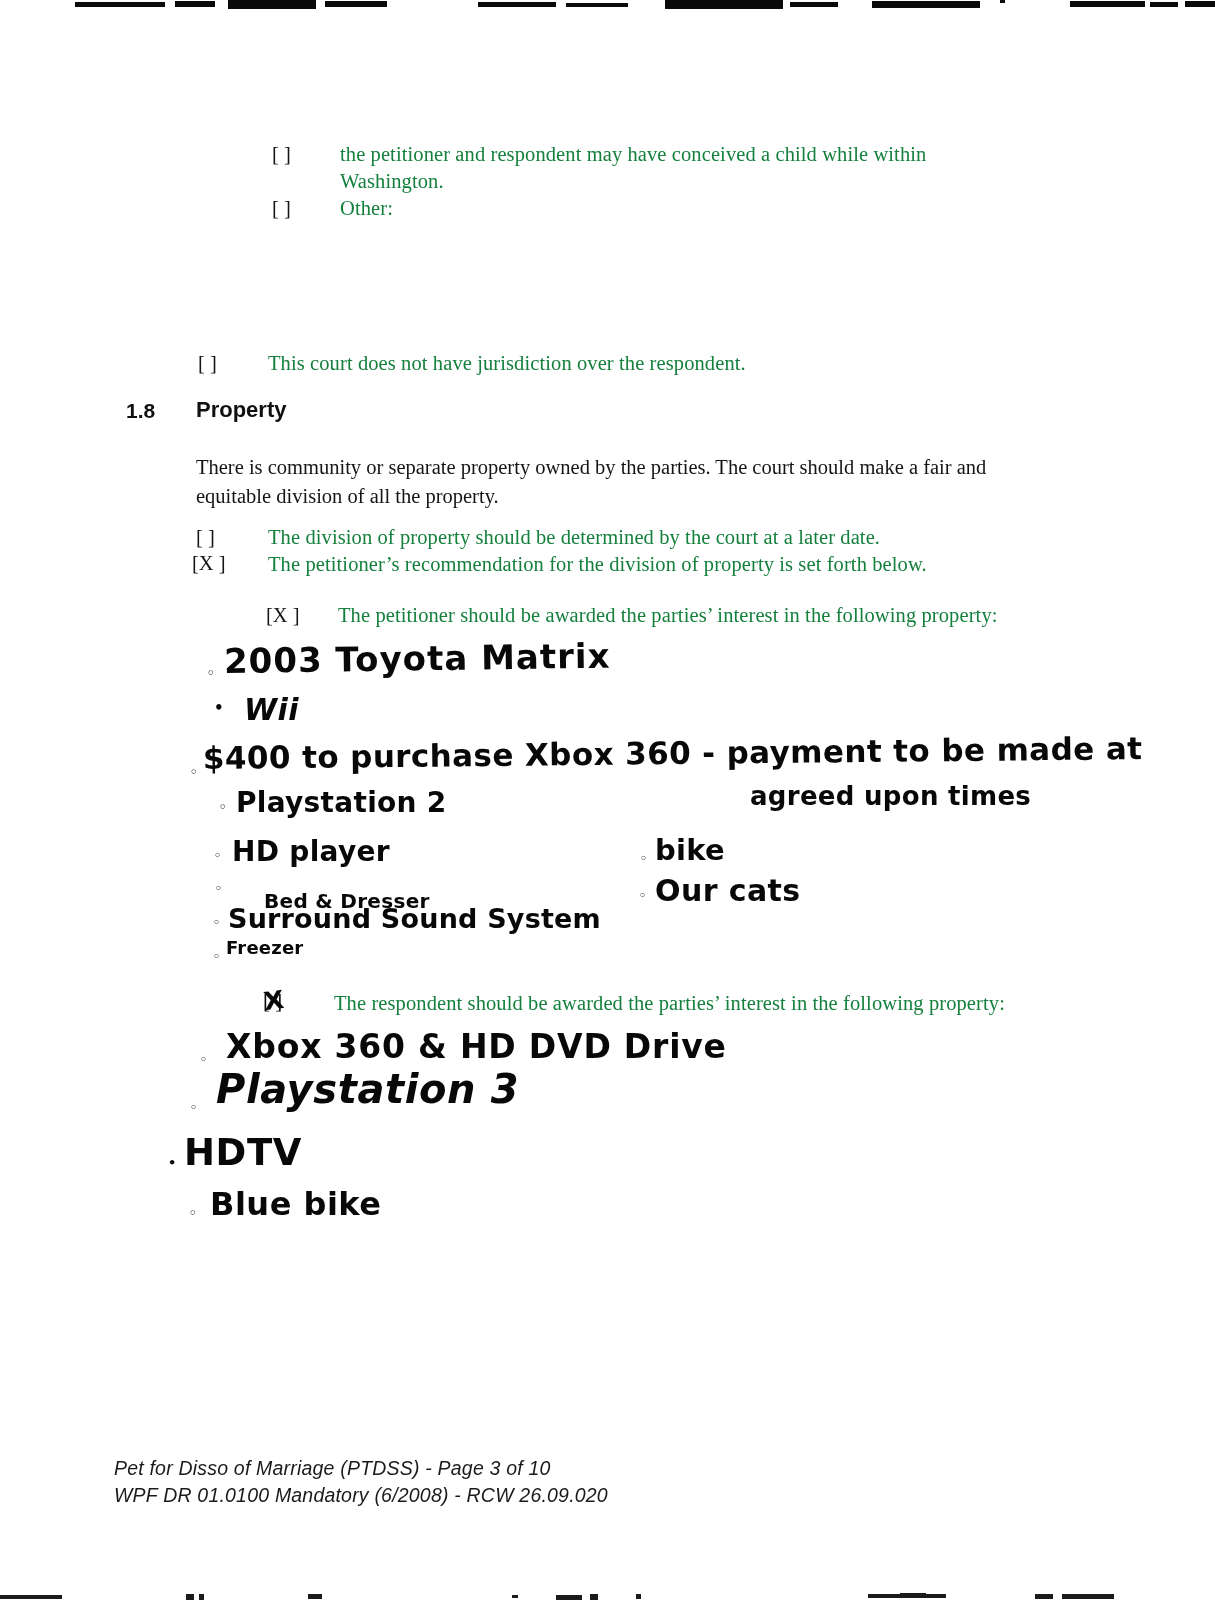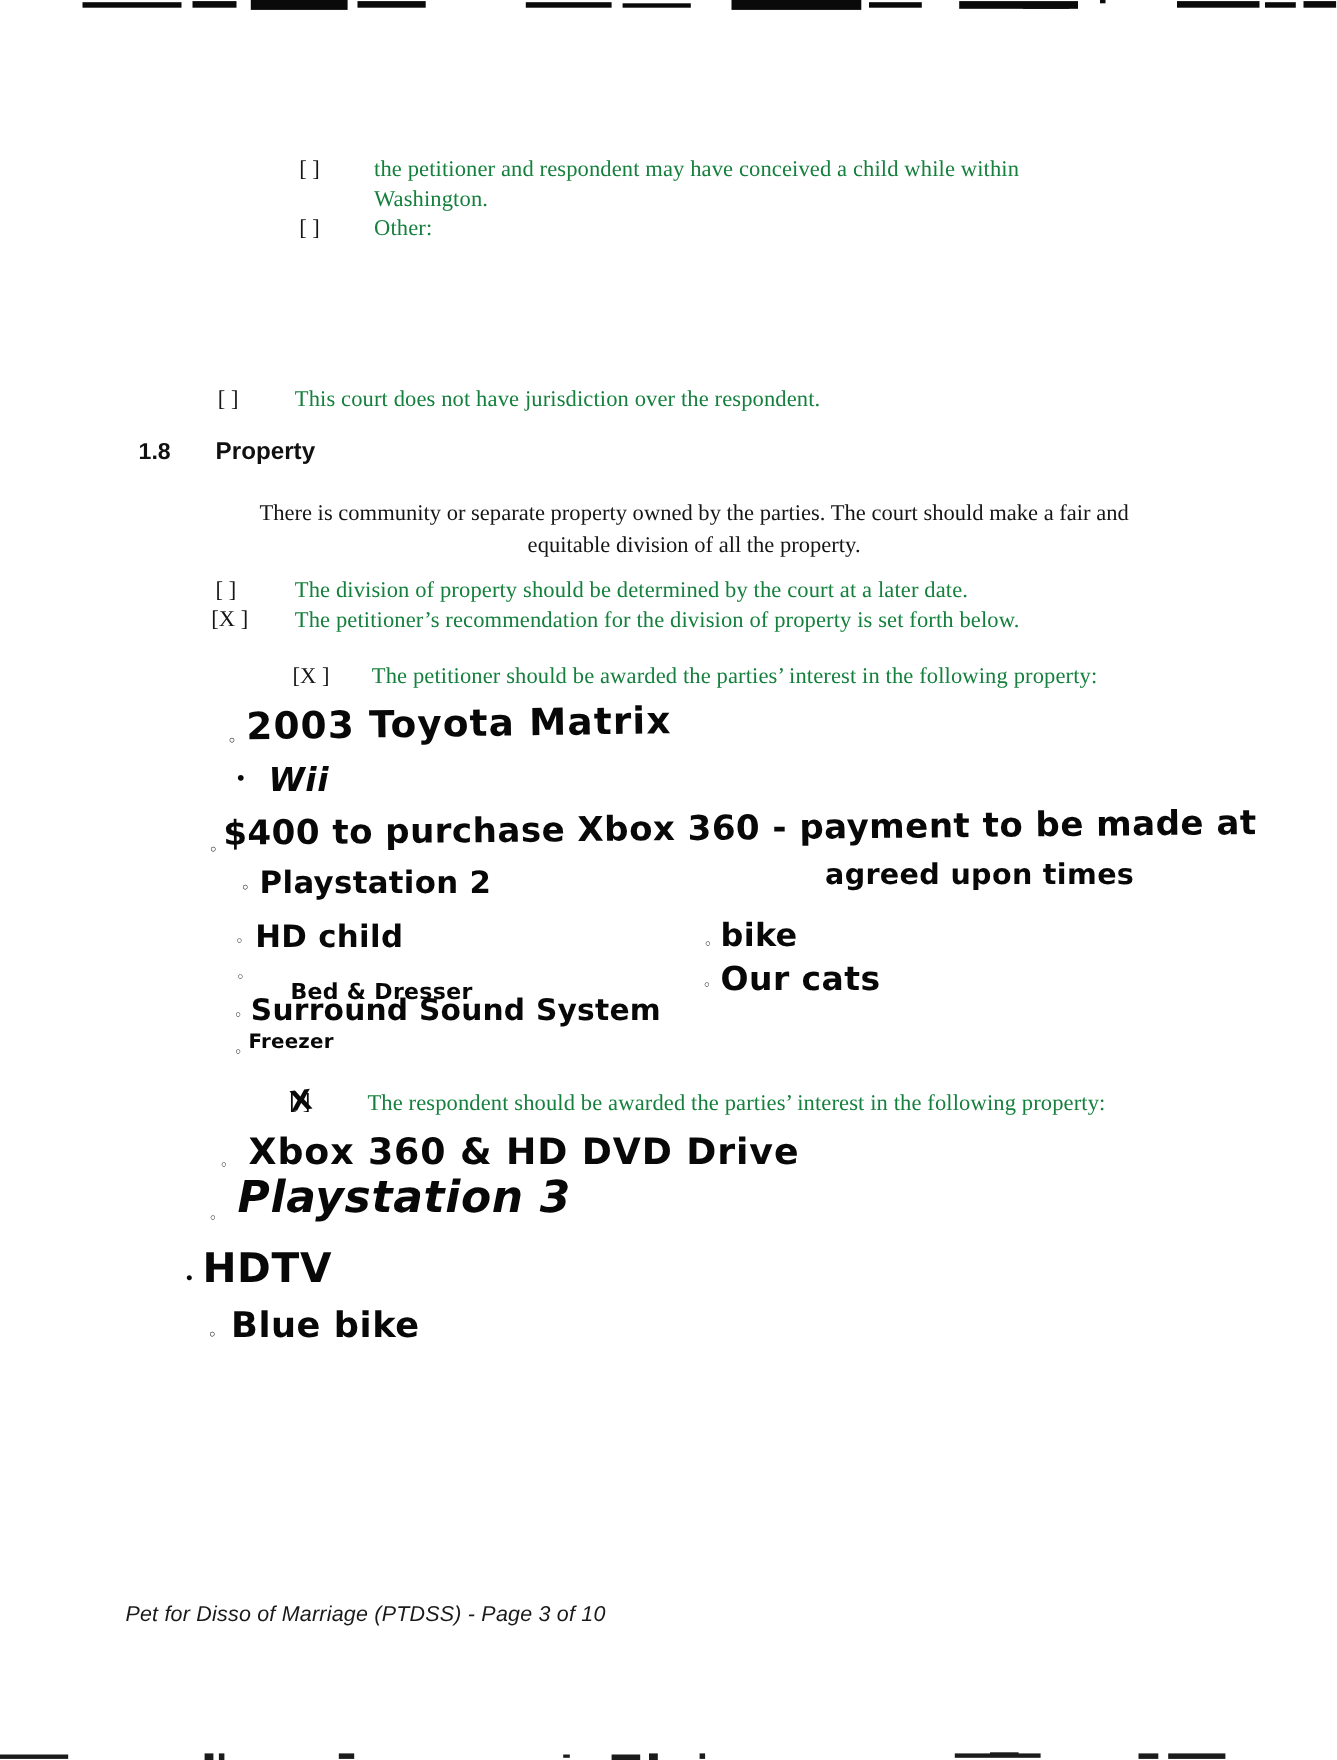--- a/index.html
+++ b/index.html
@@ -76,21 +76,20 @@
     font-size: 22px;
     color: #101010;
   }
   .body-para {
     position: absolute;
     font-family: "Liberation Serif", serif;
     font-size: 20.5px;
     line-height: 29px;
     color: #151515;
     width: 870px;
-    text-align: center;
   }
 
   
   .hand {
     position: absolute;
     font-family: "DejaVu Sans", sans-serif;
     color: #080808;
     white-space: nowrap;
     font-weight: 600;
     transform-origin: left center;
@@ -192,21 +191,21 @@
   <div class="hand" style="left:244px; top:692px; font-size:30px; letter-spacing:0.5px;font-style:italic;">Wii</div>
 
   <div class="hand-bullet" style="left:190px; top:765px; font-size:12px;">◦</div>
   <div class="hand" style="left:203px; top:740px; font-size:31px; letter-spacing:0.4px; transform:rotate(-0.6deg);">$400 to purchase Xbox 360 - payment to be made at</div>
   <div class="hand" style="left:750px; top:781px; font-size:26px; letter-spacing:0.3px;">agreed upon times</div>
 
   <div class="hand-bullet" style="left:219px; top:800px; font-size:12px;">◦</div>
   <div class="hand" style="left:236px; top:786px; font-size:28px; letter-spacing:0.3px;">Playstation 2</div>
 
   <div class="hand-bullet" style="left:214px; top:849px; font-size:11px;">◦</div>
-  <div class="hand" style="left:232px; top:835px; font-size:28px; letter-spacing:0.3px;">HD  child</div>
+  <div class="hand" style="left:232px; top:835px; font-size:28px; letter-spacing:0.3px;">HD  player</div>
 
   <div class="hand-bullet" style="left:215px; top:882px; font-size:11px;">◦</div>
   <div class="hand" style="left:236px; top:889px; font-size:20px; letter-spacing:0.3px;margin-left:28px;">Bed &amp; Dresser</div>
 
   <div class="hand-bullet" style="left:213px; top:916px; font-size:11px;">◦</div>
   <div class="hand" style="left:228px; top:903px; font-size:27px; letter-spacing:0.2px;">Surround Sound System</div>
 
   <div class="hand-bullet" style="left:213px; top:950px; font-size:11px;">◦</div>
   <div class="hand" style="left:226px; top:937px; font-size:18px; letter-spacing:0.2px;">Freezer</div>
 
@@ -228,20 +227,21 @@
   <div class="hand-bullet" style="left:190px; top:1101px; font-size:11px;">◦</div>
   <div class="hand" style="left:216px; top:1066px; font-size:40px; letter-spacing:0.6px;font-style:italic;">Playstation 3</div>
 
   <div class="hand-bullet" style="left:168px; top:1155px; font-size:13px;">•</div>
   <div class="hand" style="left:184px; top:1131px; font-size:37px; letter-spacing:0.6px;">HDTV</div>
 
   <div class="hand-bullet" style="left:189px; top:1206px; font-size:12px;">◦</div>
   <div class="hand" style="left:210px; top:1185px; font-size:32px; letter-spacing:0.5px;">Blue bike</div>
 
   <div class="footer-line" style="left:114px; top:1425px;">Pet for Disso of Marriage (PTDSS) - Page 3 of 10</div>
+  <div class="footer-line" style="left:114px; top:1452px;">WPF DR 01.0100 Mandatory (6/2008) - RCW 26.09.020</div>
 
   <div class="scan-artifact-bottom">
     <div class="blob" style="left:0px;   bottom:1px; width:62px; height:4px;"></div>
     <div class="blob" style="left:186px; bottom:0px; width:8px;  height:6px;"></div>
     <div class="blob" style="left:199px; bottom:0px; width:5px;  height:6px;"></div>
     <div class="blob" style="left:308px; bottom:1px; width:14px; height:5px;"></div>
     <div class="blob" style="left:512px; bottom:2px; width:6px;  height:3px;"></div>
     <div class="blob" style="left:556px; bottom:0px; width:26px; height:5px;"></div>
     <div class="blob" style="left:590px; bottom:0px; width:8px;  height:6px;"></div>
     <div class="blob" style="left:636px; bottom:1px; width:5px;  height:5px;"></div>

